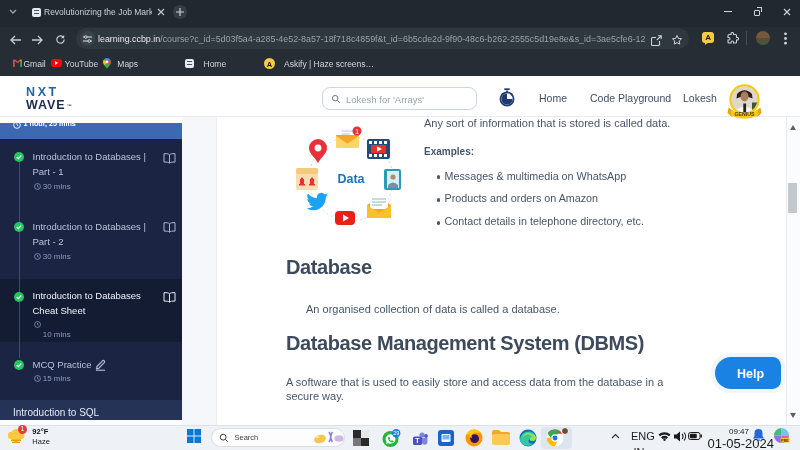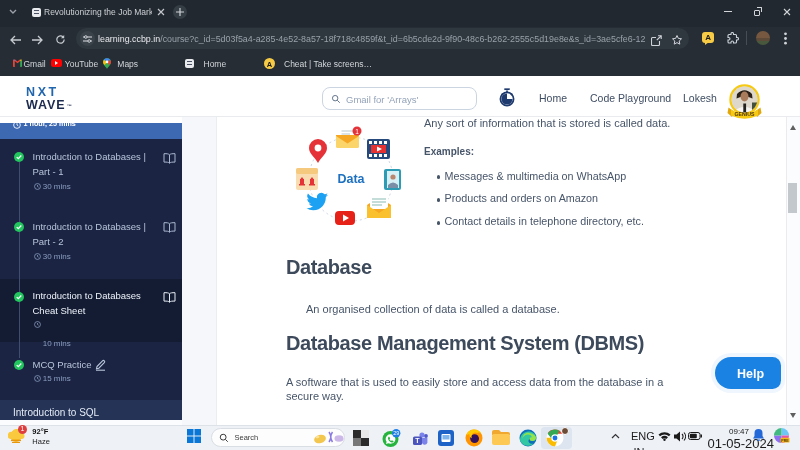--- a/index.html
+++ b/index.html
@@ -102,30 +102,30 @@
     <path fill="#ea4335" d="M8.8 1.7c.8.9 1.2 2 1.2 3.3a5 5 0 0 1-2 3.5L5 5z"></path>
     <circle cx="5" cy="4.6" r="1.7" fill="#fff"></circle>
   </svg>
 <div class="abs" style="left:117.3px;top:59px;color:#d3d7db;font-size:8.5px;">Maps</div>
 <div class="abs" style="left:185px;top:58.5px;width:9px;height:9px;border-radius:2px;background:#e8eaee;"></div>
 <div class="abs" style="left:187px;top:60.8px;width:5px;height:1.4px;background:#4a5164;"></div>
 <div class="abs" style="left:187px;top:63.8px;width:5px;height:1.4px;background:#4a5164;"></div>
 <div class="abs" style="left:203.5px;top:59px;color:#d3d7db;font-size:8.5px;">Home</div>
 <div class="abs" style="left:264px;top:58px;width:11px;height:11px;border-radius:50%;background:#f7cb45;"></div>
 <div class="abs" style="left:266.8px;top:59.5px;color:#1b1b1b;font-size:7.5px;font-weight:bold;">A</div>
-<div class="abs" style="left:284px;top:59px;color:#d3d7db;font-size:8.5px;">Cheat | Take screens…</div>
+<div class="abs" style="left:284px;top:59px;color:#d3d7db;font-size:8.5px;">Askify | Haze screens…</div>
 
 <div class="abs" style="left:0;top:76px;width:800px;height:41px;background:#fff;border-bottom:1px solid #e9ebee;z-index:5;"></div>
 <div class="abs" style="left:26px;top:85.5px;z-index:6;font-weight:bold;font-size:12.5px;letter-spacing:2.6px;color:#2166ad;line-height:13.5px;">NXT<br><span style="color:#1c2a4e;letter-spacing:0.9px;">WAVE</span><span style="color:#1c2a4e;font-size:5px;letter-spacing:0;vertical-align:1px;"> ™</span></div>
 <div class="abs" style="left:322px;top:87px;width:155px;height:23px;border:1px solid #cbd5e1;border-radius:8px;background:#fff;z-index:6;"></div>
 <svg class="abs" style="left:331px;top:93.5px;z-index:7;" width="10" height="10" viewBox="0 0 24 24">
     <circle cx="10" cy="10" r="6.5" fill="none" stroke="#64748b" stroke-width="2.4"></circle>
     <line x1="15" y1="15" x2="21" y2="21" stroke="#64748b" stroke-width="2.4"></line>
   </svg>
-<div class="abs" style="left:346px;top:93.5px;z-index:6;color:#94a3b8;font-size:9.5px;">Gmail for 'Arrays'</div>
+<div class="abs" style="left:346px;top:93.5px;z-index:6;color:#94a3b8;font-size:9.5px;">Lokesh for 'Arrays'</div>
 <svg class="abs" style="left:499px;top:88px;z-index:6;" width="16" height="19" viewBox="0 0 16 19">
     <g fill="none" stroke="#1e3a6e" stroke-width="1.7">
       <circle cx="8" cy="11" r="6.6"></circle>
       <line x1="8" y1="2.5" x2="8" y2="4.4"></line>
       <line x1="5.3" y1="1.2" x2="10.7" y2="1.2"></line>
       <path d="M2.7 5.6l1.3 1.3M13.3 5.6L12 6.9"></path>
     </g>
     <path fill="#1e3a6e" d="M8 11 L8 5.4 A5.6 5.6 0 1 0 13.6 11 Z"></path>
   </svg>
 <div class="abs" style="left:539px;top:92px;z-index:6;color:#3f4d63;font-size:10.5px;">Home</div>
@@ -190,21 +190,21 @@
   </svg>
 
 <div class="abs" style="left:32.5px;top:218.5px;z-index:3;color:#b8c4da;font-size:9.5px;line-height:15.3px;">Introduction to Databases |<br>Part - 2</div>
 <div class="abs sb-mins" style="left:42.7px;top:252px;z-index:3;">30 mins</div>
 <svg class="abs" style="left:33.5px;top:253px;z-index:3;" width="7" height="7" viewBox="0 0 10 10">
     <circle cx="5" cy="5" r="4.2" fill="none" stroke="#8c9dc1" stroke-width="1.1"></circle>
     <path d="M5 2.8V5l1.6 1" stroke="#8c9dc1" stroke-width="1.1" fill="none"></path>
   </svg>
 
 <div class="abs" style="left:32.5px;top:288px;z-index:3;color:#eef2f9;font-size:9.5px;line-height:15.3px;">Introduction to Databases<br>Cheat Sheet</div>
-<div class="abs sb-mins" style="left:42.7px;top:339px;z-index:3;">10 mins</div>
+<div class="abs sb-mins" style="left:42.7px;top:330px;z-index:3;">10 mins</div>
 <svg class="abs" style="left:33.5px;top:321.4px;z-index:3;" width="7" height="7" viewBox="0 0 10 10">
     <circle cx="5" cy="5" r="4.2" fill="none" stroke="#8c9dc1" stroke-width="1.1"></circle>
     <path d="M5 2.8V5l1.6 1" stroke="#8c9dc1" stroke-width="1.1" fill="none"></path>
   </svg>
 
 <div class="abs" style="left:32.5px;top:358.5px;z-index:3;color:#b8c4da;font-size:9.5px;">MCQ Practice</div>
 <svg class="abs" style="left:95px;top:358.5px;z-index:3;" width="11" height="12" viewBox="0 0 11 12">
     <path d="M2 7.5L7.5 1.8a1.2 1.2 0 0 1 1.8 1.8L3.8 9.2 1.5 9.8z" fill="none" stroke="#b8c4da" stroke-width="1.1"></path>
     <line x1="1" y1="11.2" x2="10" y2="11.2" stroke="#b8c4da" stroke-width="1.1"></line>
   </svg>

